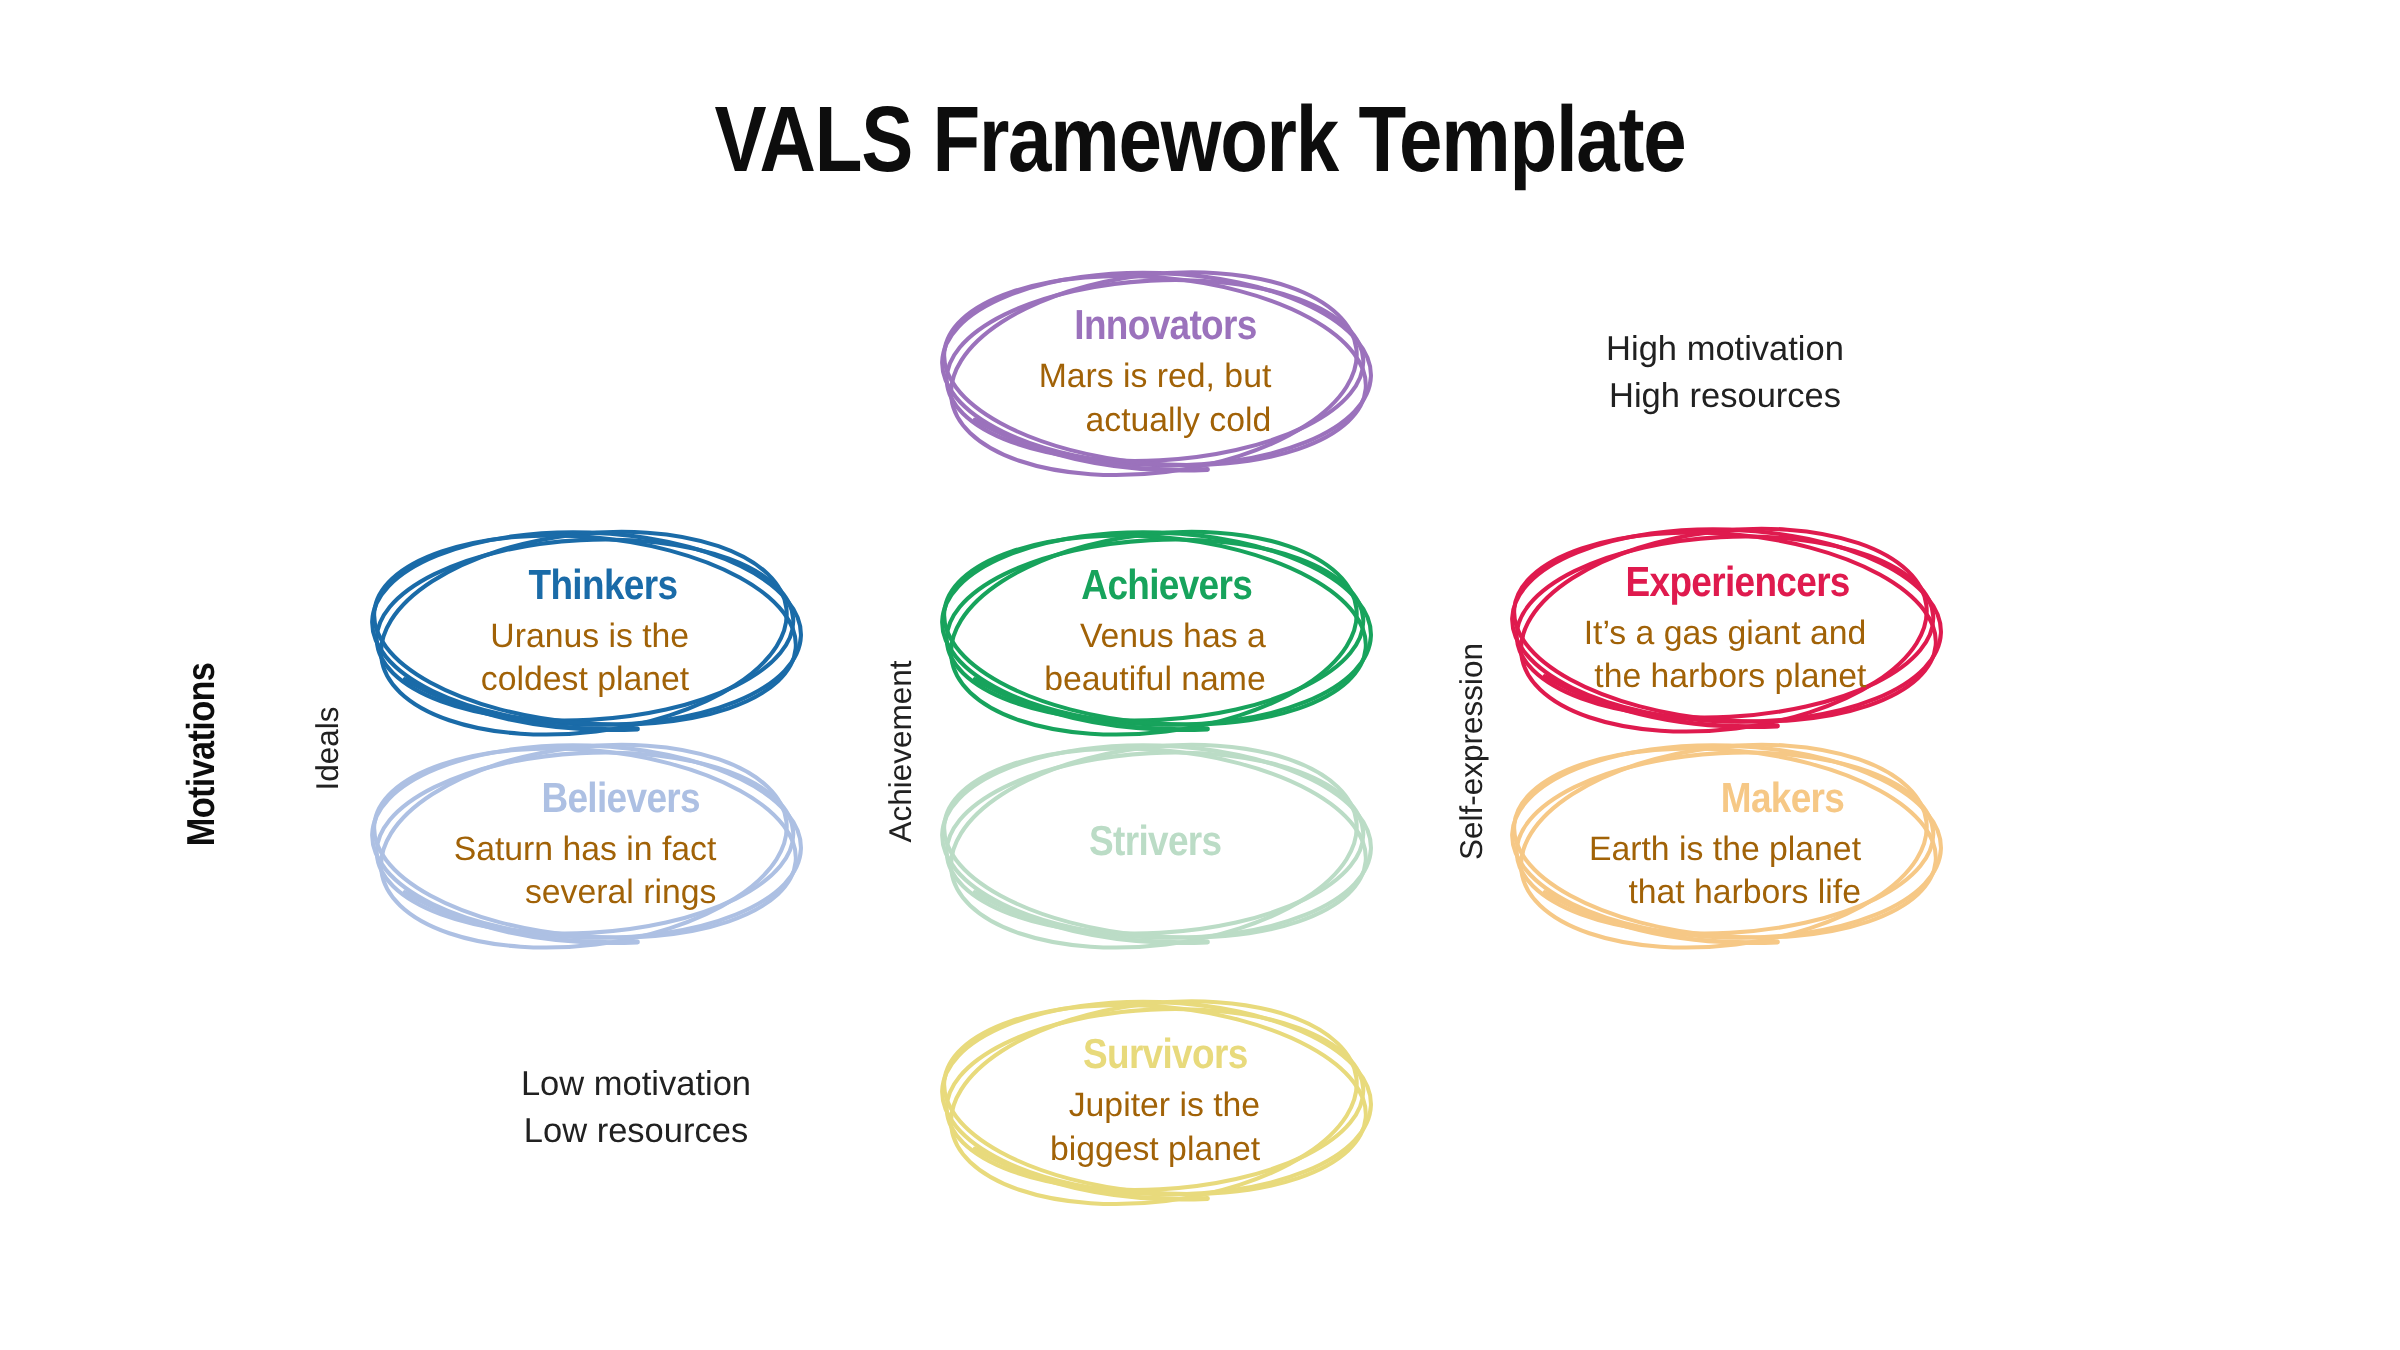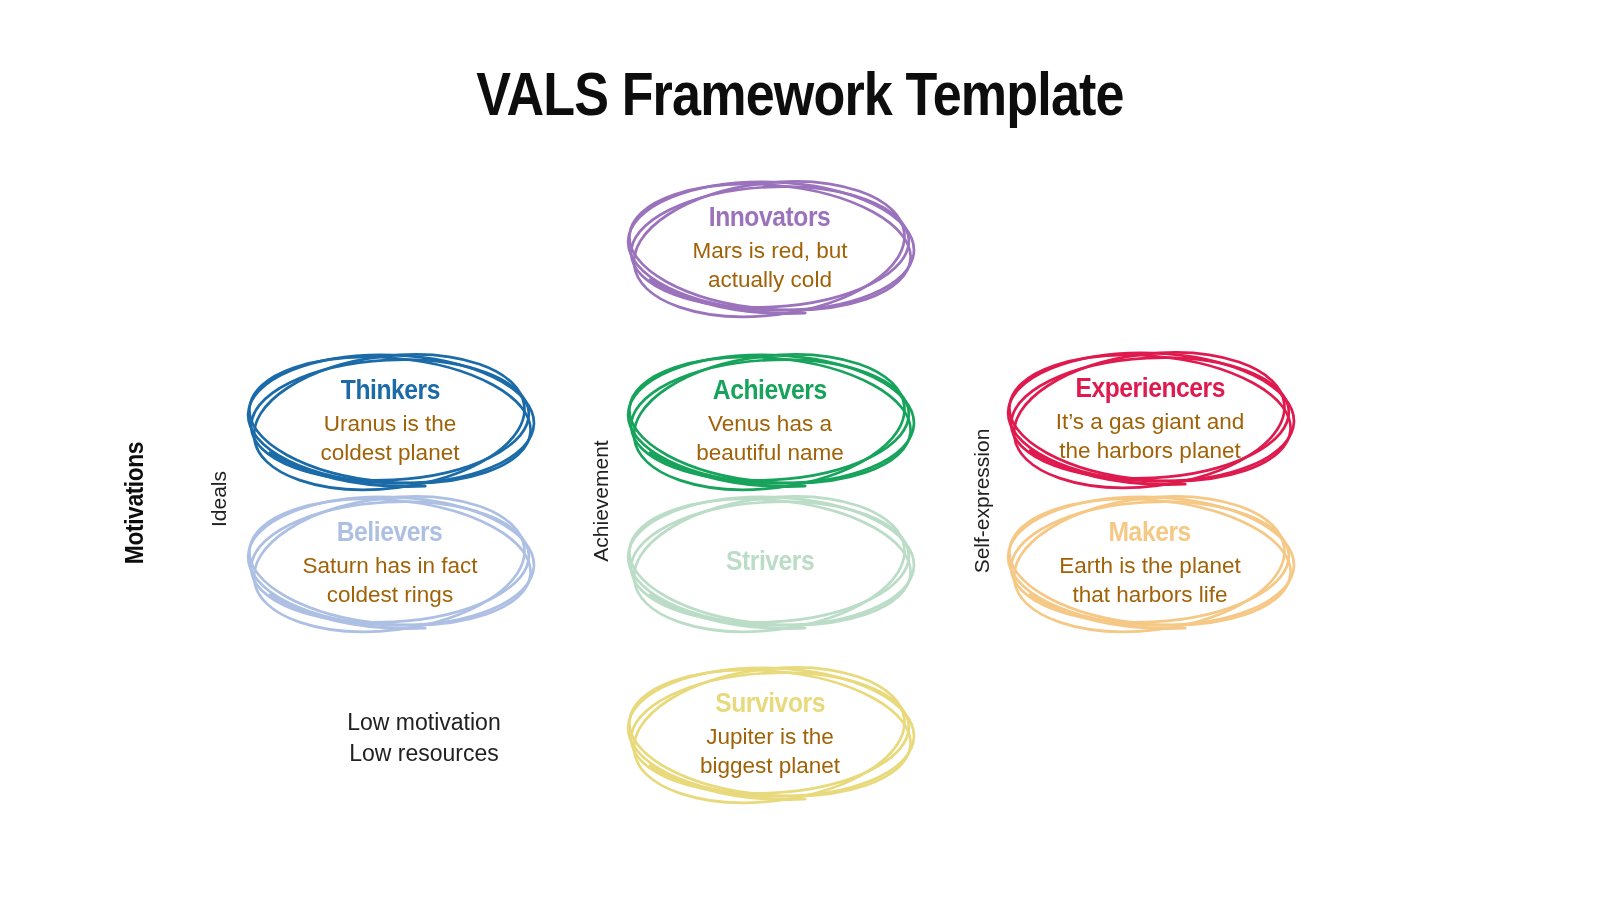--- a/index.html
+++ b/index.html
@@ -30,21 +30,21 @@
     align-items: center;
     justify-content: center;
     color: var(--c, #333);
   }
   .bubble .scribble {
     position: absolute;
     left: 0; top: 0;
     width: 100%; height: 100%;
     overflow: visible;
   }
-  .bubble-text { position: relative; text-align: center; }
+  .bubble-text { position: relative; text-align: right; }
   .bubble-title {
     font-size: 28px;
     font-weight: 700;
     letter-spacing: -0.5px;
     transform: scaleX(0.88);
     margin-bottom: 3px;
   }
   .bubble-desc {
     font-size: 22.5px;
     line-height: 29px;
@@ -94,20 +94,22 @@
 
 <div class="stage">
 
   <div class="page-title">VALS Framework Template</div>
 
   <div class="vlabel bold" style="left:134px; top:503px;">Motivations</div>
   <div class="vlabel" style="left:219px; top:499px;">Ideals</div>
   <div class="vlabel" style="left:601px; top:501px;">Achievement</div>
   <div class="vlabel" style="left:982px; top:501px;">Self-expression</div>
 
+  <div class="annotation" style="left:1150px; top:248px;">High motivation
+High resources</div>
   <div class="annotation" style="left:389px; top:738px;margin-left:35px;">Low motivation
 Low resources</div>
 
   <div class="bubble" style="left: 620px; top: 175px; --c: #9b72bc;">
     <svg class="scribble" viewBox="0 0 300 145" preserveAspectRatio="none">
         <use href="#scribble-shape"></use>
       </svg>
     <div class="bubble-text">
       <div class="bubble-title">Innovators</div>
       <div class="bubble-desc">Mars is red, but
@@ -148,21 +150,21 @@
     </div>
   </div>
 
   <div class="bubble" style="left: 240px; top: 490px; --c: #adc0e3;">
     <svg class="scribble" viewBox="0 0 300 145" preserveAspectRatio="none">
         <use href="#scribble-shape"></use>
       </svg>
     <div class="bubble-text">
       <div class="bubble-title">Believers</div>
       <div class="bubble-desc">Saturn has in fact
-coldest rings</div>
+several rings</div>
     </div>
   </div>
 
   <div class="bubble" style="left: 620px; top: 490px; --c: #bbdcc6;">
     <svg class="scribble" viewBox="0 0 300 145" preserveAspectRatio="none">
         <use href="#scribble-shape"></use>
       </svg>
     <div class="bubble-text">
       <div class="bubble-title">Strivers</div>
     </div>

